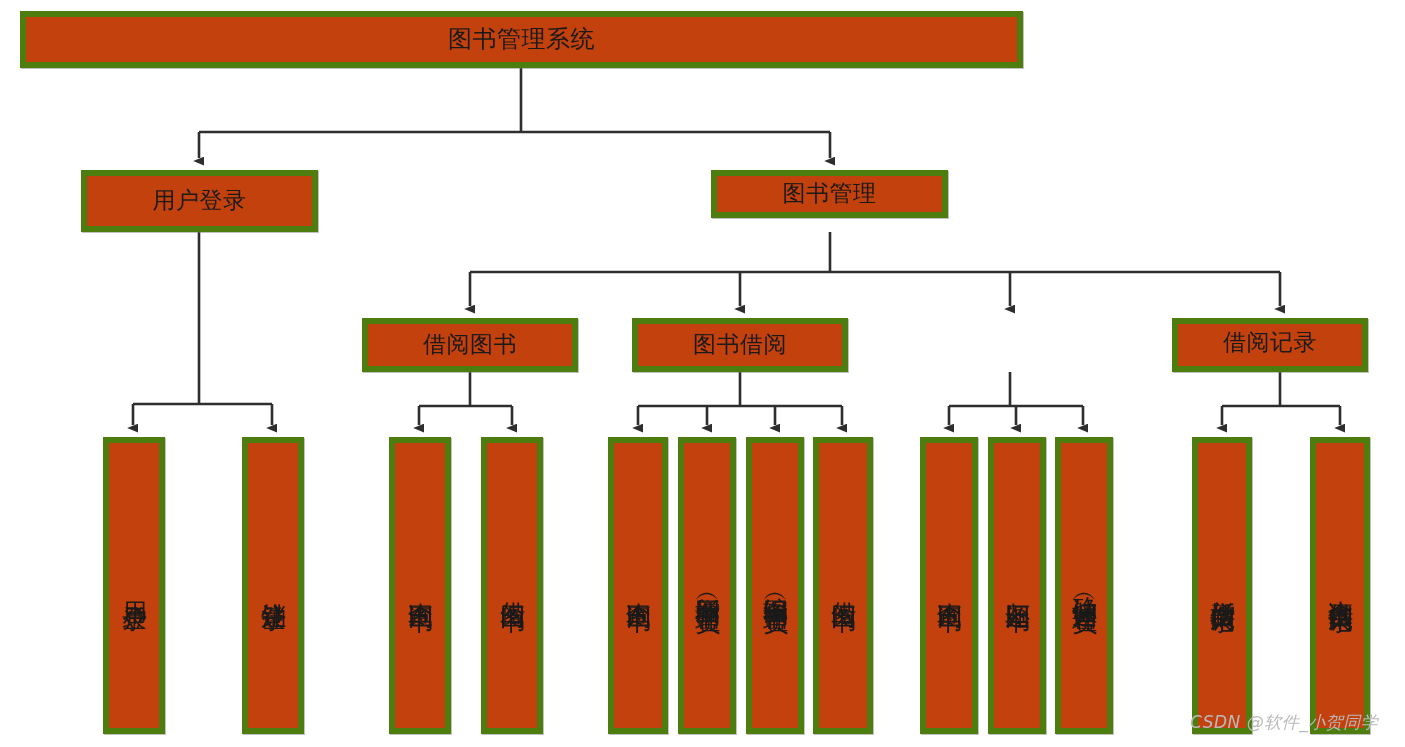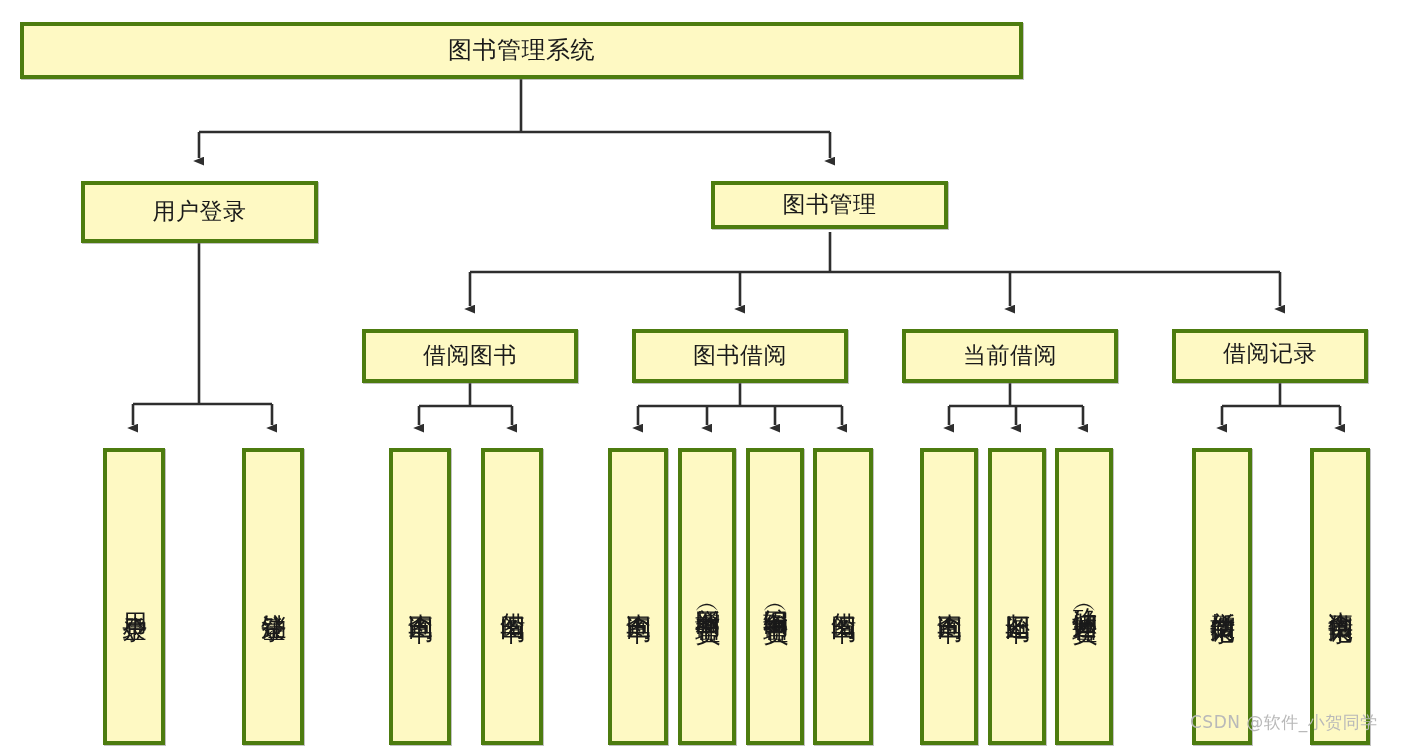--- a/index.html
+++ b/index.html
@@ -22,28 +22,27 @@
     position: absolute;
     left: 0;
     top: 0;
     width: 1405px;
     height: 747px;
     pointer-events: none;
   }
   .node {
     position: absolute;
     box-sizing: border-box;
-    border: 4px solid #4d7c0f;
-    background: #fef9c3;
+    border: 6px solid #4d7c0f;
+    background: #c2410c;
     display: flex;
     align-items: center;
     justify-content: center;
     color: #1a1a1a;
     box-shadow: 1px 1px 0 rgba(120,120,120,0.45);
-    margin-top: 11px;
   }
   .node .label {
     display: block;
     text-align: center;
     line-height: 1.12;
     letter-spacing: 0.5px;
   }
   
   .node.h .label {
     writing-mode: horizontal-tb;
@@ -67,20 +66,21 @@
   }
   #watermark {
     position: absolute;
     left: 1190px;
     top: 711px;
     font-size: 17px;
     color: #b9b9b9;
     white-space: nowrap;
     letter-spacing: 0.5px;
     font-family: "DejaVu Sans", "Liberation Sans", sans-serif;
+    font-style: italic;
   }
 </style>
 </head>
 <body>
 
 <div id="canvas">
 
   <svg id="edges" viewBox="0 0 1405 747" width="1405" height="747" xmlns="http://www.w3.org/2000/svg">
     <defs>
       <marker id="arrow" markerWidth="9" markerHeight="11" refX="1.4" refY="5.2" orient="auto" markerUnits="userSpaceOnUse">
@@ -142,23 +142,20 @@
   <div class="node h" style="left:711px; top:170px; width:237px; height:48px;">
     <span class="label">图书管理</span>
   </div>
 
   <div class="node h" style="left:362px; top:318px; width:216px; height:54px;">
     <span class="label">借阅图书</span>
   </div>
   <div class="node h" style="left:632px; top:318px; width:216px; height:54px;">
     <span class="label">图书借阅</span>
   </div>
-  <div class="node h" style="left:902px; top:318px; width:216px; height:54px;">
-    <span class="label">当前借阅</span>
-  </div>
   <div class="node h" style="left:1172px; top:318px; width:196px; height:54px;font-family:Liberation Mono, monospace;">
     <span class="label">借阅记录</span>
   </div>
 
   <div class="node v" style="left:103px; top:437px; width:62px; height:297px;">
     <span class="label">用户登录</span>
   </div>
   <div class="node v" style="left:242px; top:437px; width:62px; height:297px;">
     <span class="label">注销登录</span>
   </div>

